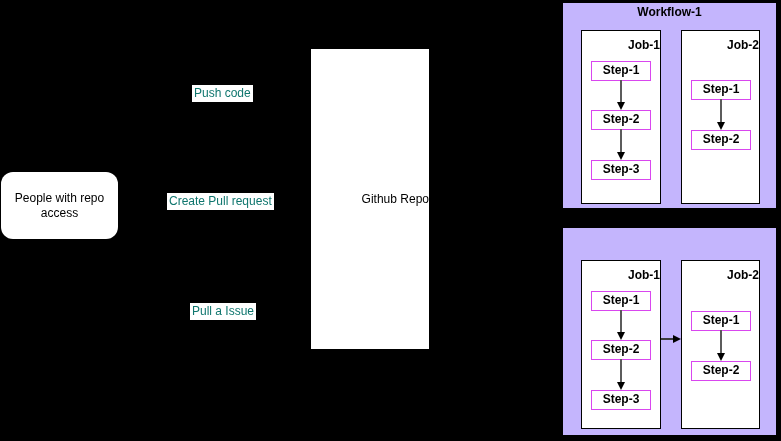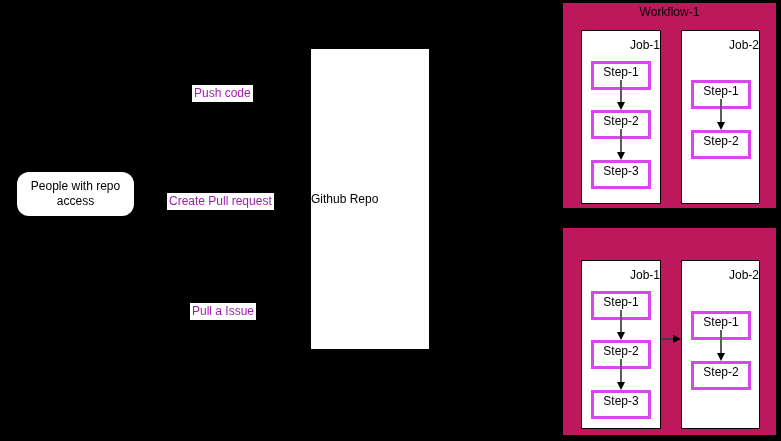--- a/index.html
+++ b/index.html
@@ -14,59 +14,59 @@
     background: #000000;
     overflow: hidden;
     font-family: "Liberation Sans", sans-serif;
     font-size: 12px;
     color: #000000;
   }
   
   .people-box {
     position: absolute;
     left: 1px; top: 172px;
-    width: 117px; height: 44px;
+    width: 117px; height: 67px;
     background: #ffffff;
     border-radius: 12px;
     display: flex;
     align-items: center;
     justify-content: center;
     text-align: center;
     line-height: 15px;
     padding: 0 6px;
     box-sizing: border-box;
-    margin-left: 16px;
   }
   
   .repo-box {
     position: absolute;
     left: 311px; top: 49px;
     width: 118px; height: 300px;
     background: #ffffff;
     display: flex;
     align-items: center;
-    justify-content: flex-start;
+    justify-content: flex-end;
     text-align: center;
   }
   
   .edge-label {
     position: absolute;
     background: #ffffff;
-    color: #a21caf;
+    color: #0f766e;
     padding: 1px 2px;
     line-height: 15px;
     white-space: nowrap;
   }
   
   .wf {
     position: absolute;
     width: 217px;
-    background: #be185d;
+    background: #c4b5fd;
     border: 2px solid #000000;
     box-sizing: border-box;
+    font-weight: bold;
   }
   .wf-title {
     text-align: center;
     line-height: 14px;
   }
   
   .job {
     position: absolute;
     background: #ffffff;
     border: 1px solid #000000;
@@ -74,22 +74,22 @@
   }
   .job-title {
     text-align: right;
     padding-top: 7px;
     line-height: 14px;
   }
   
   .step {
     position: absolute;
     left: 9px;
-    width: 60px; height: 29px;
-    border: 3px solid #d946ef;
+    width: 60px; height: 20px;
+    border: 1px solid #d946ef;
     box-sizing: border-box;
     text-align: center;
     line-height: 17px;
     background: #ffffff;
   }
   
   .varrow {
     position: absolute;
     left: 38px;
     width: 2px;

